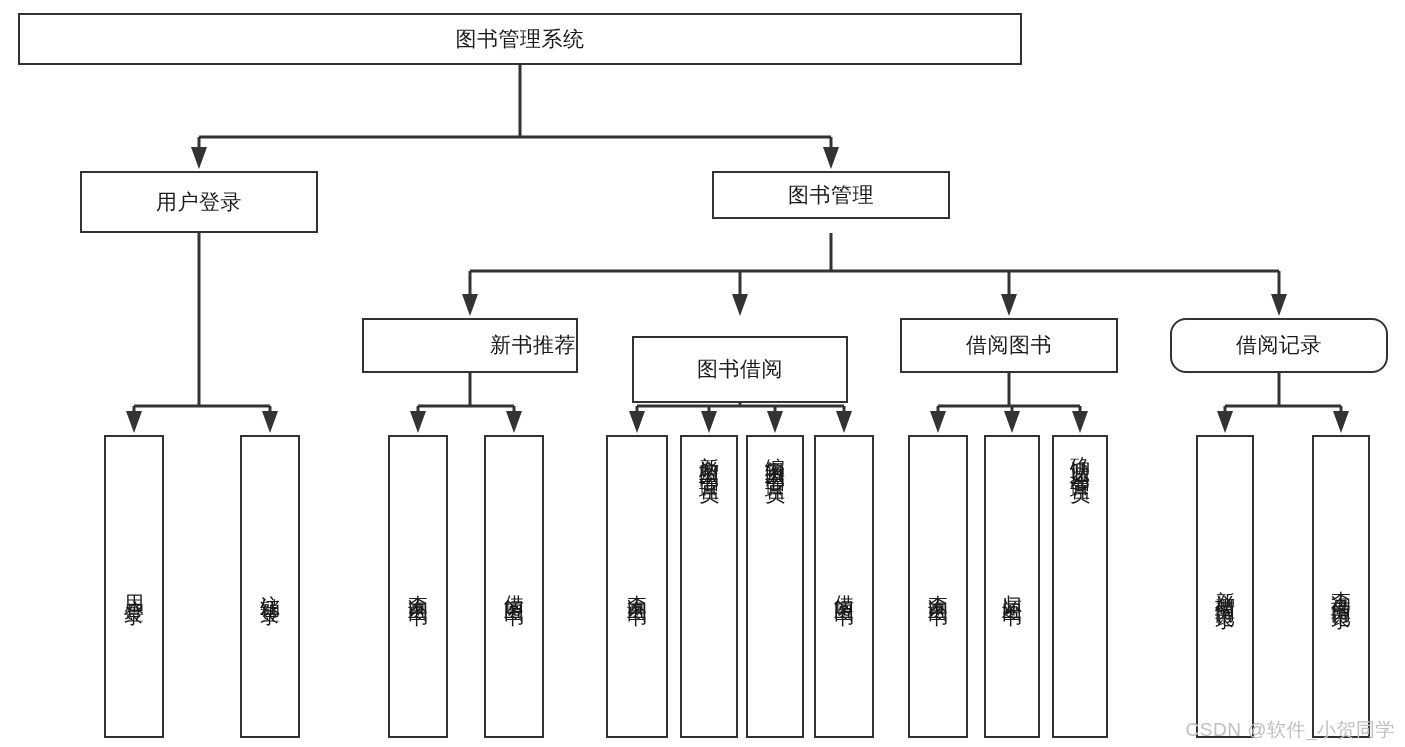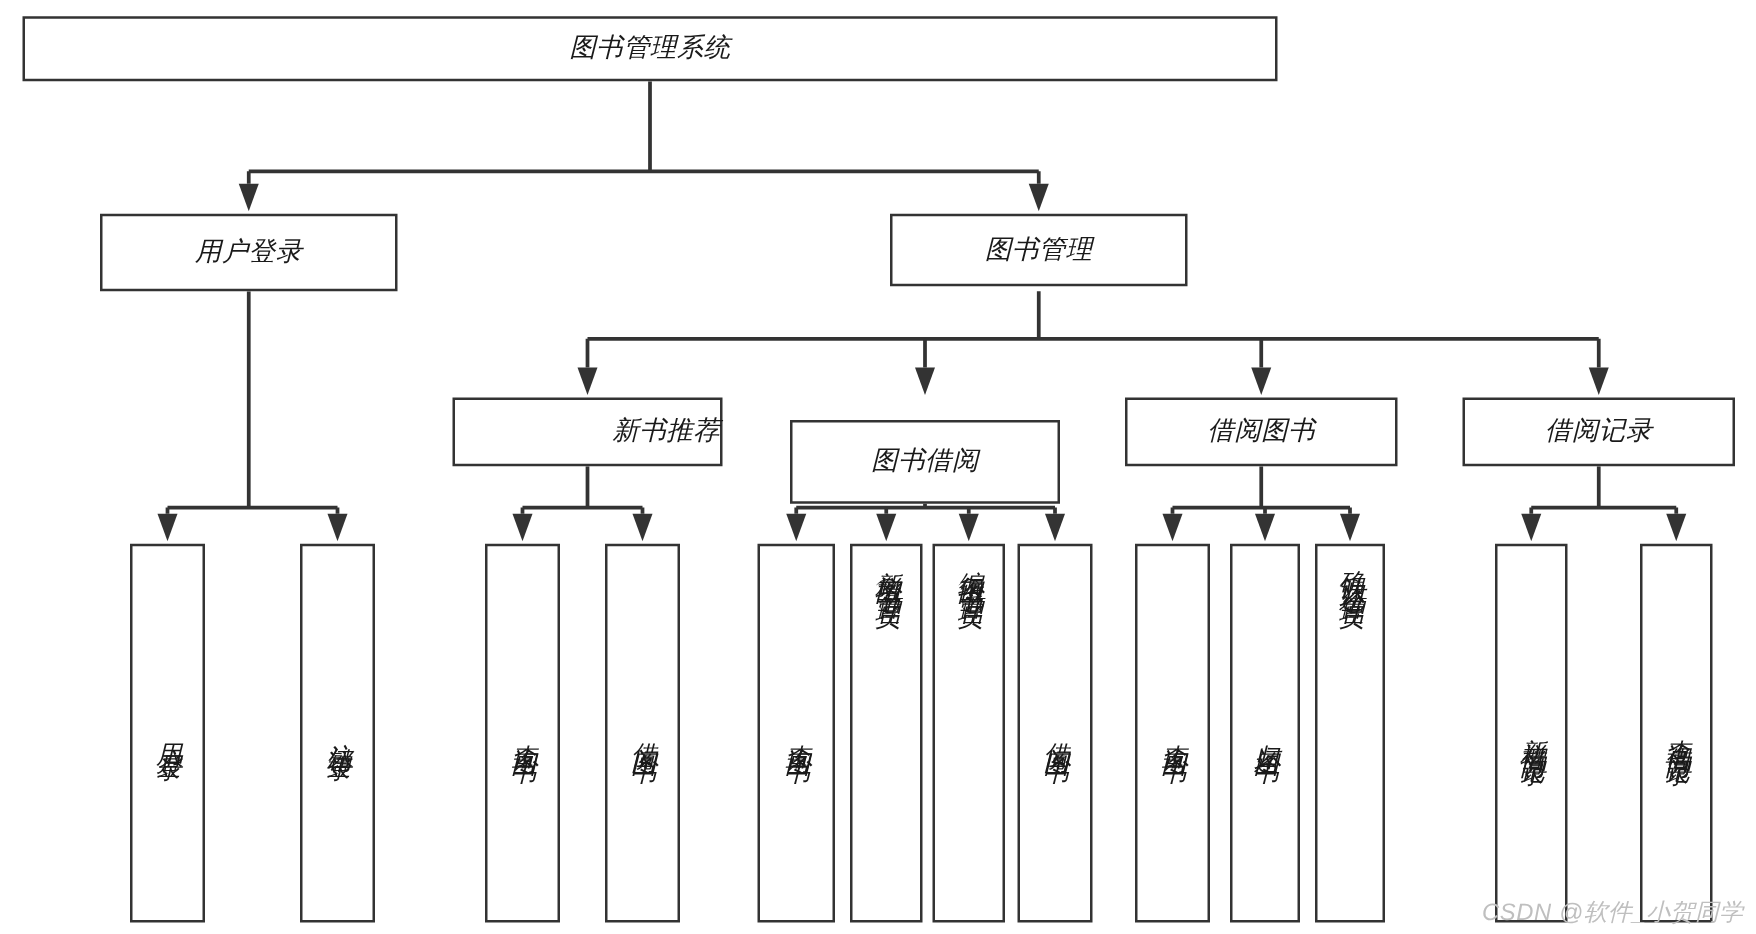--- a/index.html
+++ b/index.html
@@ -10,21 +10,20 @@
   }
   body {
     font-family: "Liberation Sans", "DejaVu Sans", sans-serif;
   }
   #diagram-root {
     position: relative;
     width: 1405px;
     height: 747px;
     background: #ffffff;
     overflow: hidden;
-    font-style: italic;
   }
   .node-box {
     position: absolute;
     box-sizing: border-box;
     background: #ffffff;
     border: 2px solid #333333;
     display: flex;
     align-items: center;
     justify-content: center;
   }
@@ -130,33 +129,33 @@
       <line x1="1341" y1="406" x2="1341" y2="411" stroke="#333333" stroke-width="3"></line>
       <polygon points="1333,411 1349,411 1341,433" fill="#333333"></polygon>
     </svg>
   <div id="node-layer">
       <div class="node-box" style="left: 18px; top: 13px; width: 1004px; height: 52px;">
         <span class="node-label">图书管理系统</span>
       </div>
       <div class="node-box" style="left: 80px; top: 171px; width: 238px; height: 62px;">
         <span class="node-label">用户登录</span>
       </div>
-      <div class="node-box" style="left: 712px; top: 171px; width: 238px; height: 58px;">
+      <div class="node-box" style="left: 712px; top: 171px; width: 238px; height: 48px;">
         <span class="node-label">图书管理</span>
       </div>
       <div class="node-box" style="left: 362px; top: 318px; width: 216px; height: 55px; justify-content: flex-end;">
         <span class="node-label">新书推荐</span>
       </div>
       <div class="node-box" style="left: 632px; top: 336px; width: 216px; height: 67px;">
         <span class="node-label">图书借阅</span>
       </div>
       <div class="node-box" style="left: 900px; top: 318px; width: 218px; height: 55px;">
         <span class="node-label">借阅图书</span>
       </div>
-      <div class="node-box" style="left: 1170px; top: 318px; width: 218px; height: 55px;">
+      <div class="node-box" style="left: 1170px; top: 318px; width: 218px; height: 55px; border-radius: 16px;">
         <span class="node-label">借阅记录</span>
       </div>
       <div class="node-box vertical centered" style="left: 104px; top: 435px; width: 60px; height: 303px;">
         <span class="node-label">用户登录</span>
       </div>
       <div class="node-box vertical centered" style="left: 240px; top: 435px; width: 60px; height: 303px;">
         <span class="node-label">注销登录</span>
       </div>
       <div class="node-box vertical centered" style="left: 388px; top: 435px; width: 60px; height: 303px;">
         <span class="node-label">查询图书</span>

